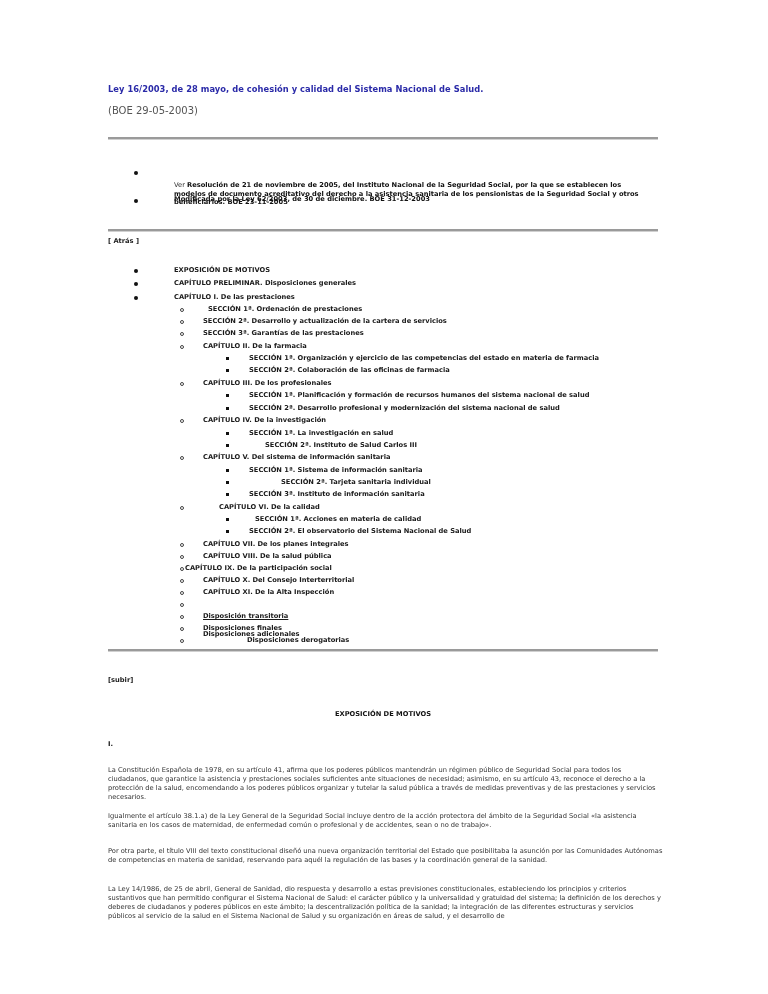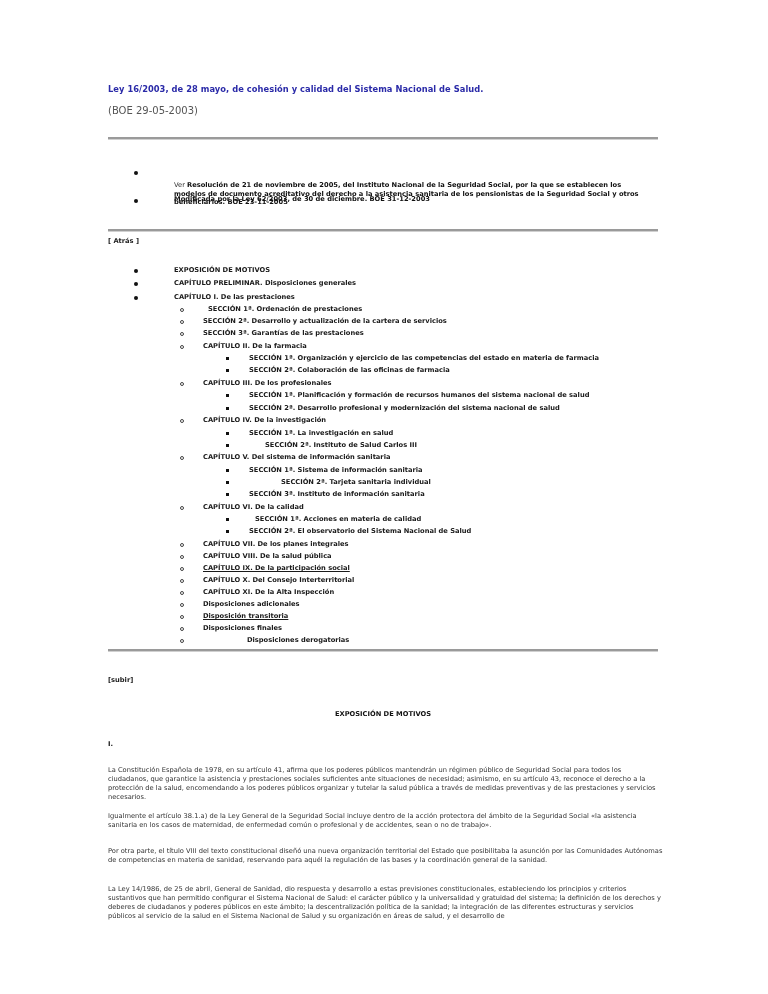--- a/index.html
+++ b/index.html
@@ -88,37 +88,37 @@
     <a class="bl-item toc-link" style="left: 265px; top: 441px;">SECCIÓN 2ª. Instituto de Salud Carlos III</a>
     <div class="circle" style="left: 180px; top: 455.5px;"></div>
     <a class="bl-item toc-link" style="left: 203px; top: 453px;">CAPÍTULO V. Del sistema de información sanitaria</a>
     <div class="square" style="left: 226px; top: 468.5px;"></div>
     <a class="bl-item toc-link" style="left: 249px; top: 466px;">SECCIÓN 1ª. Sistema de información sanitaria</a>
     <div class="square" style="left: 226px; top: 480.5px;"></div>
     <a class="bl-item toc-link" style="left: 249px; top: 478px; margin-left: 32px;">SECCIÓN 2ª. Tarjeta sanitaria individual</a>
     <div class="square" style="left: 226px; top: 492.5px;"></div>
     <a class="bl-item toc-link" style="left: 249px; top: 490px;">SECCIÓN 3ª. Instituto de información sanitaria</a>
     <div class="circle" style="left: 180px; top: 505.5px;"></div>
-    <a class="bl-item toc-link" style="left: 203px; top: 503px; text-align: center;">CAPÍTULO VI. De la calidad</a>
+    <a class="bl-item toc-link" style="left: 219px; top: 503px; text-align: center;">CAPÍTULO VI. De la calidad</a>
     <div class="square" style="left: 226px; top: 517.5px;"></div>
     <a class="bl-item toc-link" style="left: 255px; top: 515px;">SECCIÓN 1ª. Acciones en materia de calidad</a>
     <div class="square" style="left: 226px; top: 529.5px;"></div>
     <a class="bl-item toc-link" style="left: 249px; top: 527px;">SECCIÓN 2ª. El observatorio del Sistema Nacional de Salud</a>
     <div class="circle" style="left: 180px; top: 542.5px;"></div>
     <a class="bl-item toc-link" style="left: 203px; top: 540px;">CAPÍTULO VII. De los planes integrales</a>
     <div class="circle" style="left: 180px; top: 554.5px;"></div>
     <a class="bl-item toc-link" style="left: 203px; top: 552px;">CAPÍTULO VIII. De la salud pública</a>
     <div class="circle" style="left: 180px; top: 566.5px;"></div>
-    <a class="bl-item toc-link" style="left: 203px; top: 564px; text-decoration: underline;">CAPÍTULO IX. De la participación social</a>
+    <a class="bl-item toc-link" style="left: 185px; top: 564px;">CAPÍTULO IX. De la participación social</a>
     <div class="circle" style="left: 180px; top: 578.5px;"></div>
     <a class="bl-item toc-link" style="left: 203px; top: 576px;">CAPÍTULO X. Del Consejo Interterritorial</a>
     <div class="circle" style="left: 180px; top: 590.5px;"></div>
     <a class="bl-item toc-link" style="left: 203px; top: 588px;">CAPÍTULO XI. De la Alta Inspección</a>
     <div class="circle" style="left: 180px; top: 602.5px;"></div>
-    <a class="bl-item toc-link" style="left: 203px; top: 600px;">Disposiciones adicionales</a>
+    <a class="bl-item toc-link" style="left: 203px; top: 630px;">Disposiciones adicionales</a>
     <div class="circle" style="left: 180px; top: 614.5px;"></div>
     <a class="bl-item toc-link" style="left: 203px; top: 612px; text-decoration: underline;">Disposición transitoria</a>
     <div class="circle" style="left: 180px; top: 626.5px;"></div>
     <a class="bl-item toc-link" style="left: 203px; top: 624px;">Disposiciones finales</a>
     <div class="circle" style="left: 180px; top: 638.5px;"></div>
     <a class="bl-item toc-link" style="left: 203px; top: 636px; padding-left: 44px;">Disposiciones derogatorias</a>
   </div>
 
 <div class="rule" style="top:649px;"></div>
 

